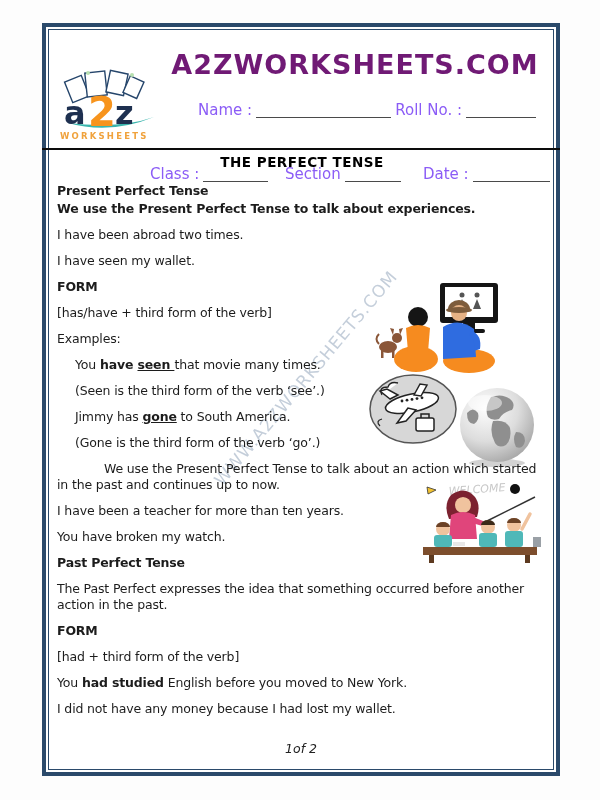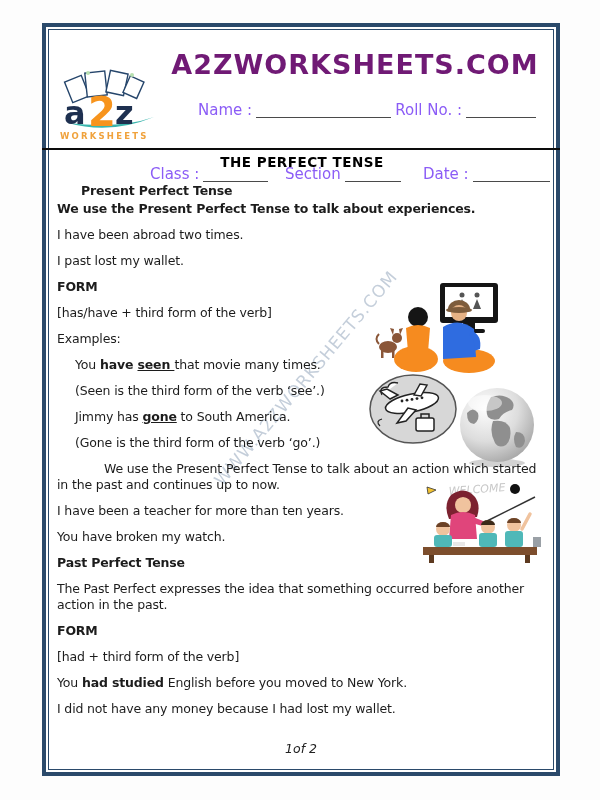--- a/index.html
+++ b/index.html
@@ -193,24 +193,24 @@
         <rect x="8" y="74" width="5" height="8" fill="#5d3a20"></rect>
         <rect x="104" y="74" width="5" height="8" fill="#5d3a20"></rect>
         <rect x="32" y="61" width="12" height="4" fill="#e8e8e8"></rect>
         <rect x="112" y="56" width="8" height="10" fill="#9aa0a6"></rect>
       </svg>
     </div>
 
     <div class="content">
       <h2 class="ws-title">THE PERFECT TENSE</h2>
       <div>
-          <p class="para tight"><span style="font-weight: bold; margin-left: 24px;">Present Perfect Tense</span></p>
+          <p class="para tight"><span style="font-weight: bold;">Present Perfect Tense</span></p>
           <p class="para"><span style="font-weight: bold;">We use the Present Perfect Tense to talk about experiences.</span></p>
           <p class="para"><span>I have been abroad two times.</span></p>
-          <p class="para"><span>I past lost my wallet.</span></p>
+          <p class="para"><span>I have seen my wallet.</span></p>
           <p class="para"><span style="font-weight: bold;">FORM</span></p>
           <p class="para"><span>[has/have + third form of the verb]</span></p>
           <p class="para"><span>Examples:</span></p>
           <p class="para indent"><span>You </span><span style="font-weight: bold;">have </span><span style="font-weight: bold; text-decoration: underline;">seen </span><span>that movie many times.</span></p>
           <p class="para indent"><span>(Seen is the third form of the verb ‘see’.)</span></p>
           <p class="para indent"><span>Jimmy has </span><span style="font-weight: bold; text-decoration: underline;">gone</span><span> to South America.</span></p>
           <p class="para indent"><span>(Gone is the third form of the verb ‘go’.)</span></p>
           <p class="para"><span style="font-weight: normal; margin-left: 47px;">We use the Present Perfect Tense to talk about an action which started in the past and continues up to now.</span></p>
           <p class="para"><span>I have been a teacher for more than ten years.</span></p>
           <p class="para"><span>You have broken my watch.</span></p>

